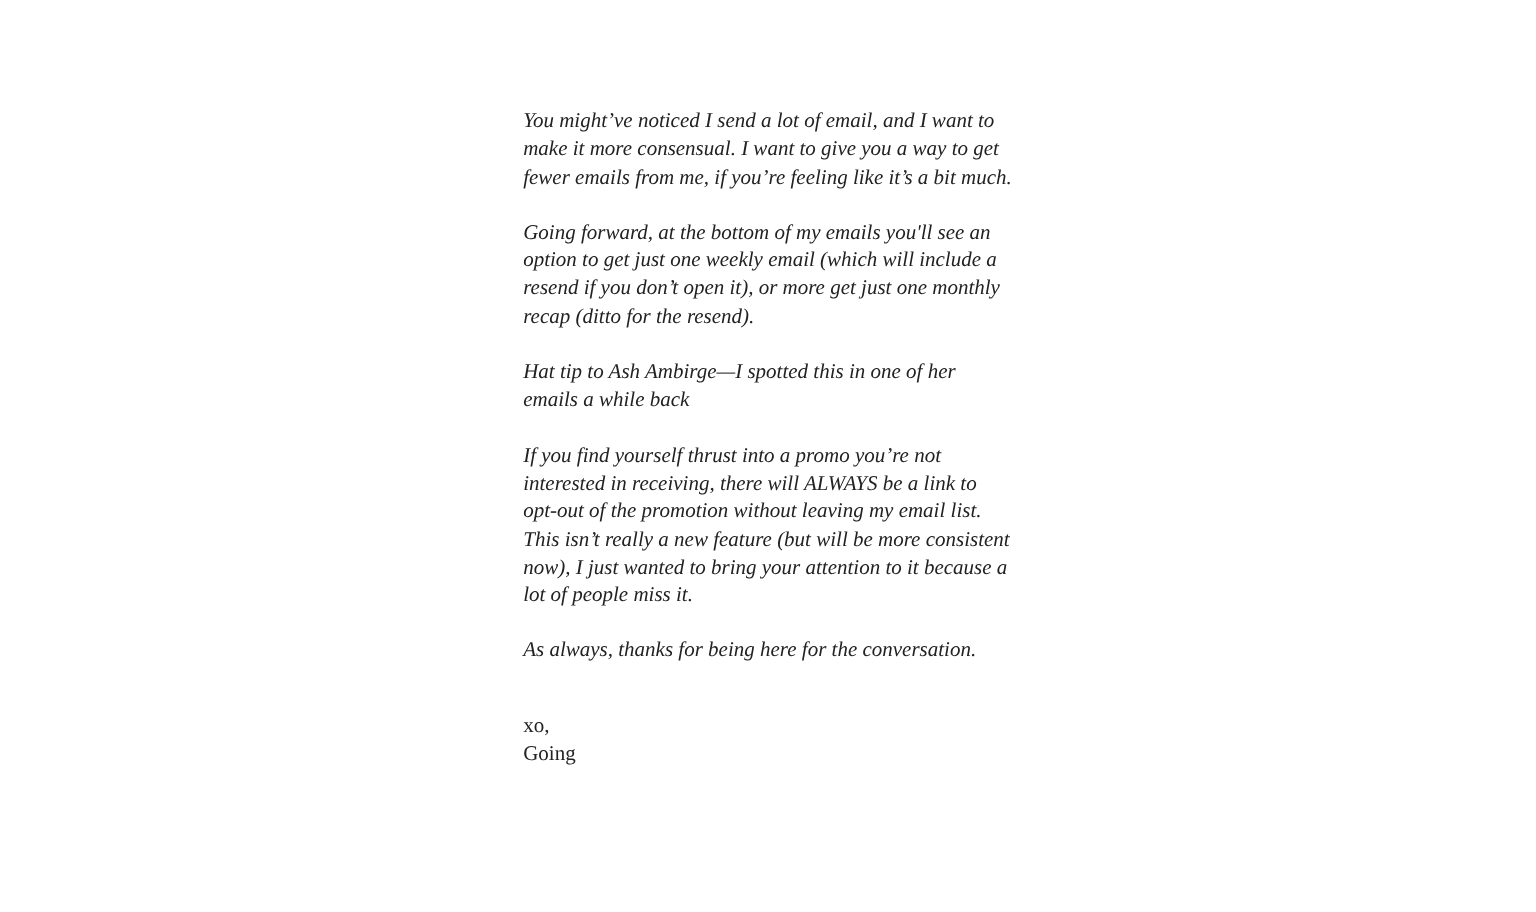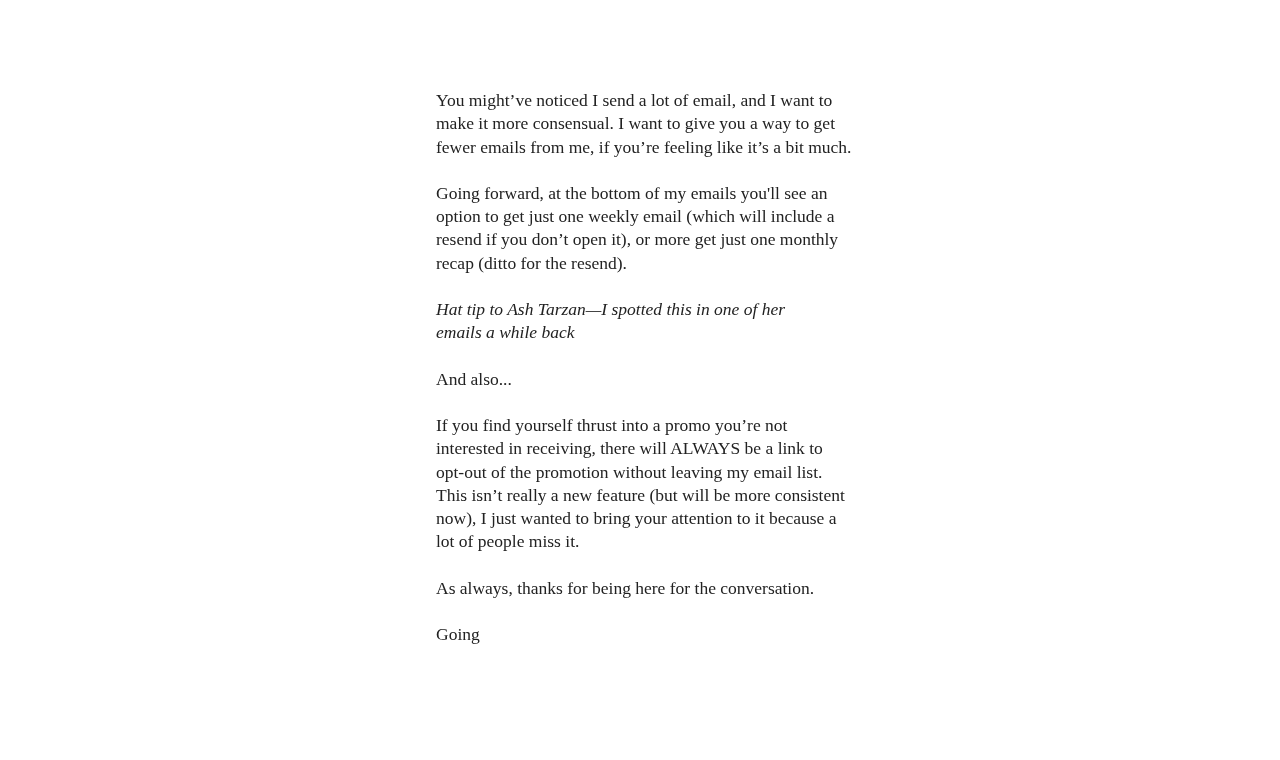--- a/index.html
+++ b/index.html
@@ -21,48 +21,49 @@
       top: 89px;
       width: 430px;
       font-family: "Liberation Serif", "DejaVu Serif", serif;
       font-size: 17.5px;
       line-height: 23.3px;
       color: #222222;
     }
     .email-body p {
       margin: 0 0 23px 0;
       white-space: pre-line;
+      font-style: italic;
     }
     .email-body p.italic {
       font-style: italic;
     }
     .email-body p.closing {
-      margin-bottom: 23px;
+      margin-bottom: 39px;
     }
     .signoff span {
       display: block;
     }
   </style>
 </head>
 <body>
 
 <div class="email-body">
   <p>You might’ve noticed I send a lot of email, and I want to
 make it more consensual. I want to give you a way to get
 fewer emails from me, if you’re feeling like it’s a bit much.</p>
   <p>Going forward, at the bottom of my emails you'll see an
 option to get just one weekly email (which will include a
 resend if you don’t open it), or more get just one monthly
 recap (ditto for the resend).</p>
-  <p class="italic">Hat tip to Ash Tarzan—I spotted this in one of her
+  <p class="italic">Hat tip to Ash Ambirge—I spotted this in one of her
 emails a while back</p>
-  <p>And also...</p>
   <p>If you find yourself thrust into a promo you’re not
 interested in receiving, there will ALWAYS be a link to
 opt-out of the promotion without leaving my email list.
 This isn’t really a new feature (but will be more consistent
 now), I just wanted to bring your attention to it because a
 lot of people miss it.</p>
   <p class="closing">As always, thanks for being here for the conversation.</p>
   <div class="signoff">
+    <span>xo,</span>
     <span>Going</span>
   </div>
 </div>
 
 </body></html>

